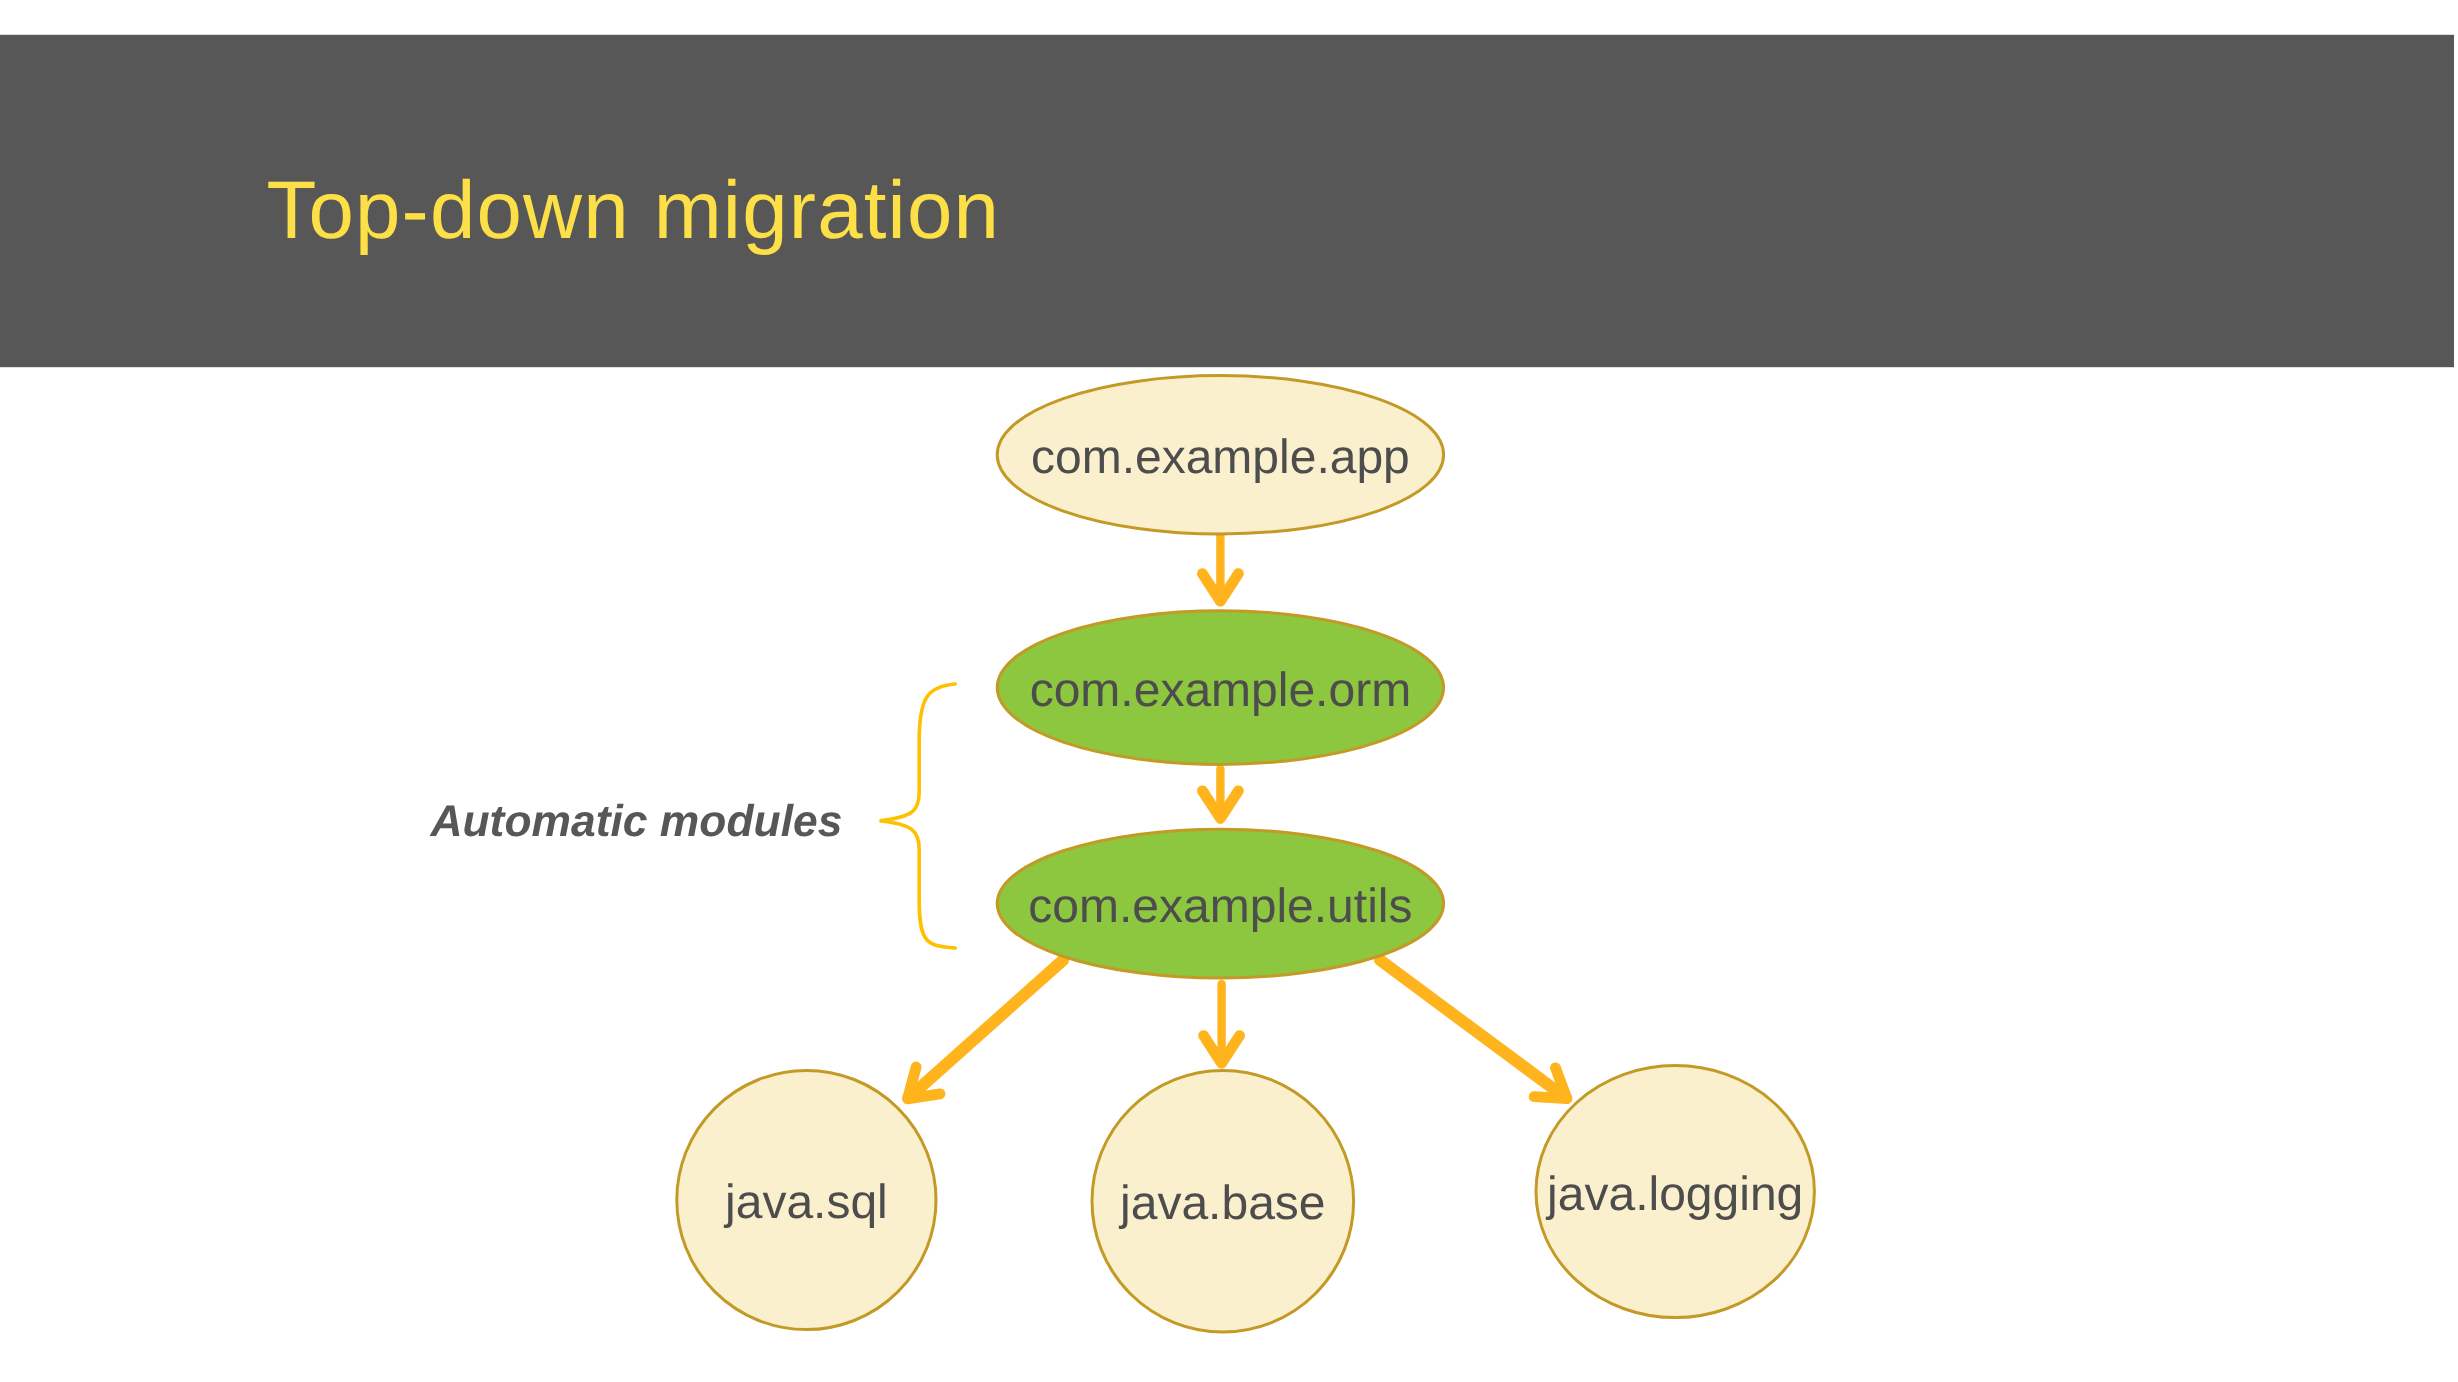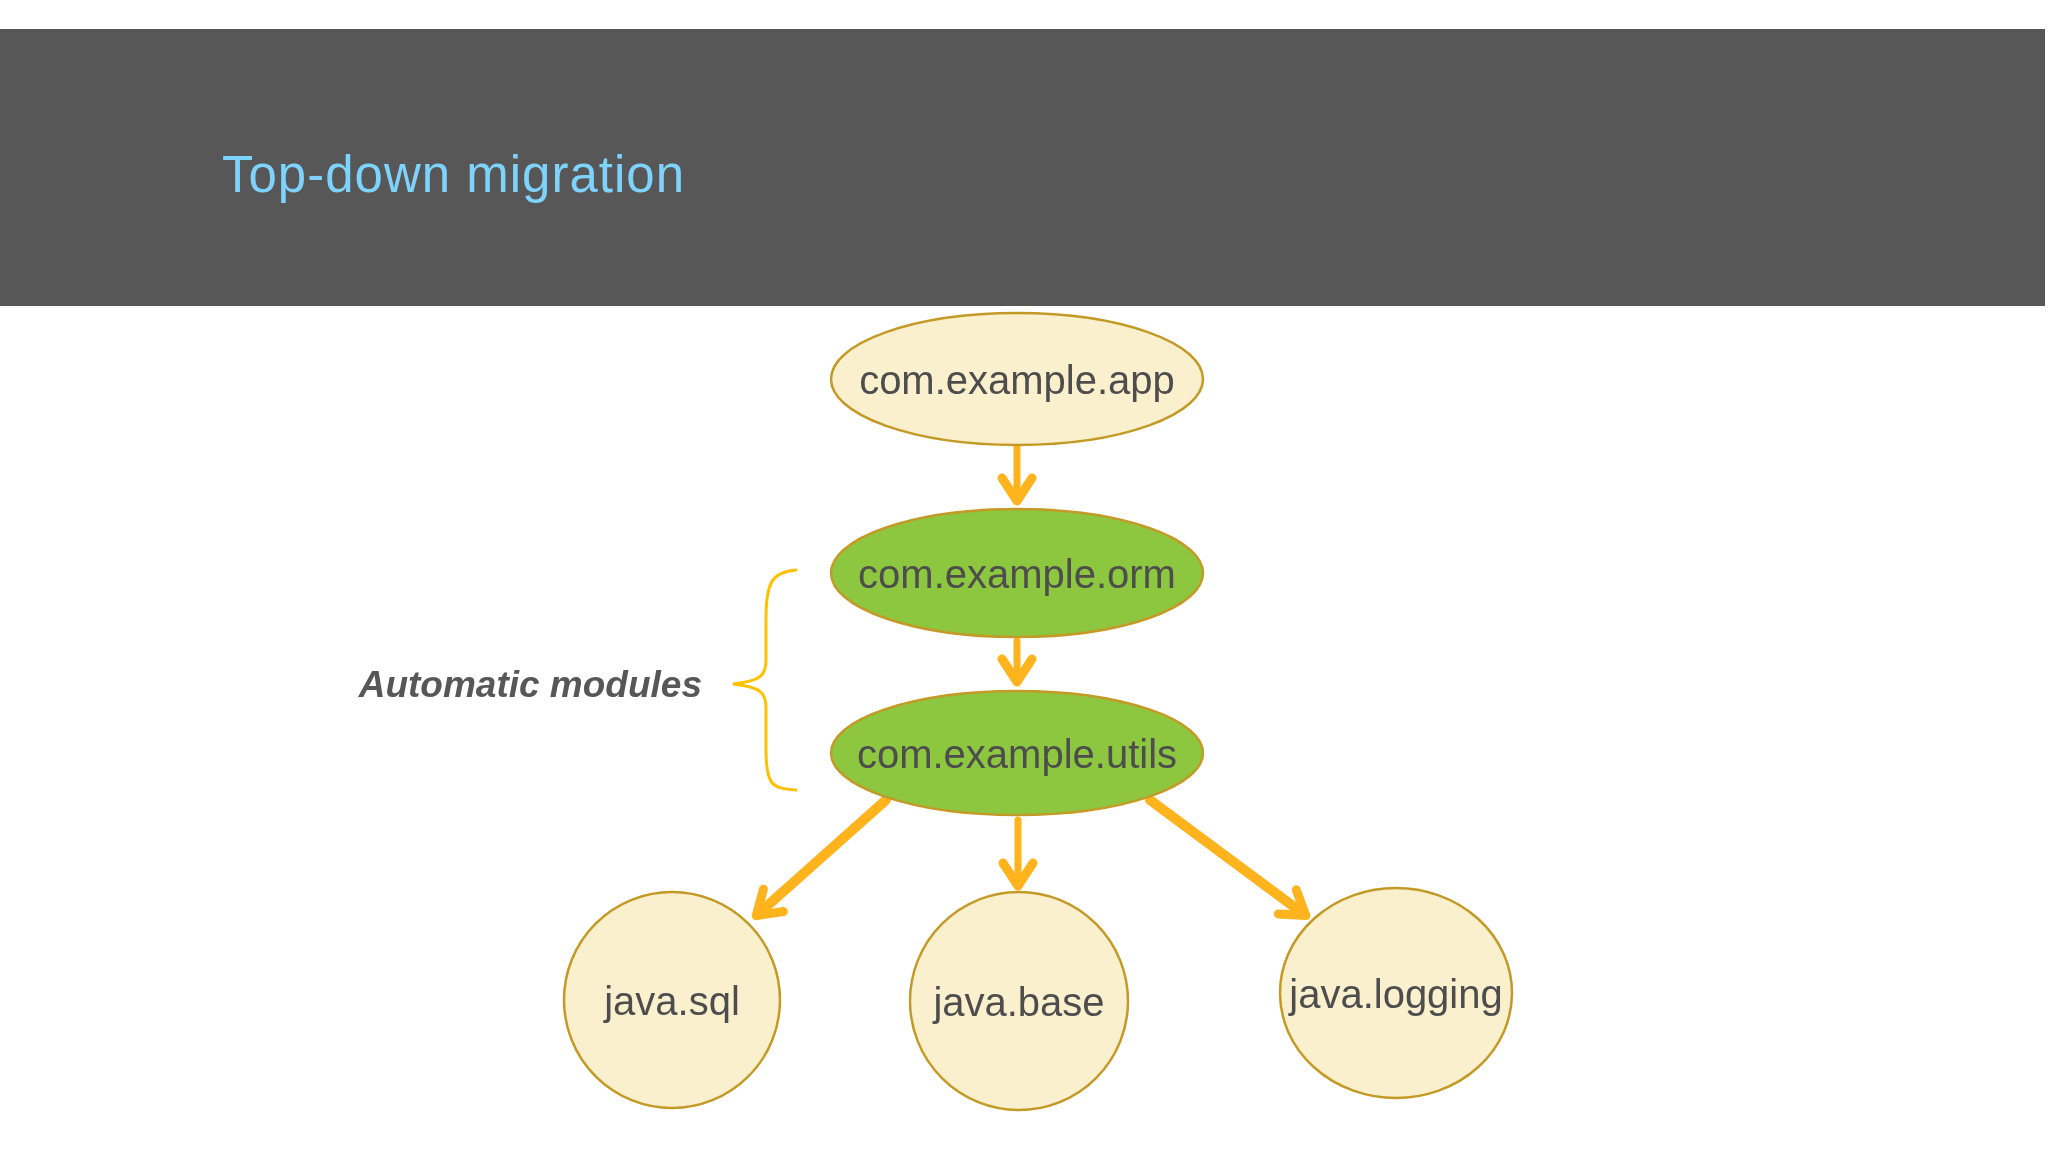--- a/index.html
+++ b/index.html
@@ -22,24 +22,24 @@
     height: 277px;
     background: #575757;
     display: flex;
     align-items: center;
     box-sizing: border-box;
     padding-left: 222px;
   }
   .slide-title {
     margin: 0;
     padding-top: 14px;
-    font-size: 51px;
+    font-size: 68px;
     font-weight: 300;
     letter-spacing: 1px;
-    color: #7dd3fc;
+    color: #fde047;
   }
   .diagram-svg {
     position: absolute;
     top: 0;
     left: 0;
   }
   .node-label {
     font-family: "Liberation Sans", "DejaVu Sans", sans-serif;
     font-size: 40px;
   }

